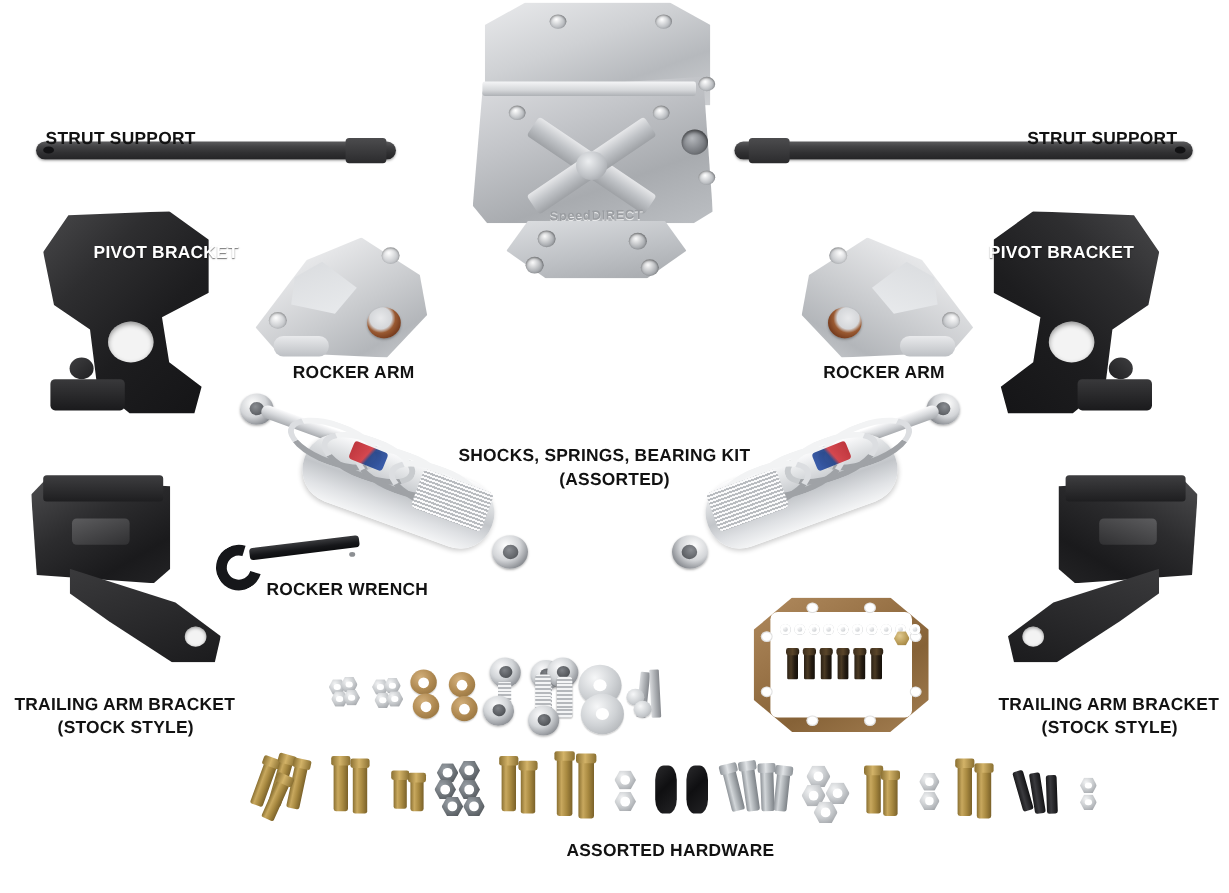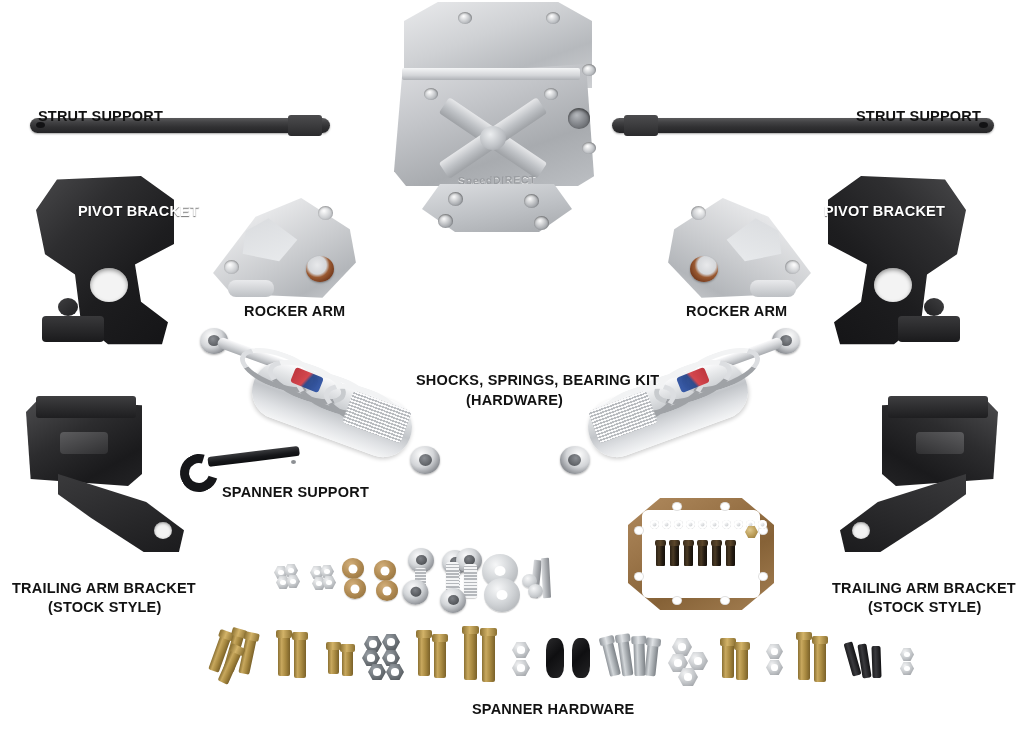--- a/index.html
+++ b/index.html
@@ -497,29 +497,29 @@
     <div class="body"></div>
     <div class="coil" style="left:42px; top:30px; transform:rotate(20deg);"></div>
     <div class="coil" style="left:70px; top:42px; transform:rotate(20deg);"></div>
     <div class="coil" style="left:98px; top:54px; transform:rotate(20deg);"></div>
     <div class="coil" style="left:126px; top:66px; transform:rotate(20deg);"></div>
     <div class="thread" style="left:150px; top:78px; width:62px; height:34px; transform:rotate(20deg);"></div>
     <div class="decal" style="left:96px; top:50px;"></div>
     <div class="eyeB" style="left:214px; top:124px;"></div>
   </div>
 
-  <div class="lbl" style="left:416px; top:372px;">SHOCKS, SPRINGS, BEARING KIT</div>
-  <div class="lbl" style="left:466px; top:392px;">(HARDWARE)</div>
+  <div class="lbl" style="left:382px; top:372px;">SHOCKS, SPRINGS, BEARING KIT</div>
+  <div class="lbl" style="left:466px; top:392px;">(ASSORTED)</div>
 
   <div class="spanner" style="left:180px; top:448px;">
     <div class="hook"></div>
     <div class="handle"></div>
     <div class="tip"></div>
   </div>
-  <div class="lbl" style="left:222px; top:484px;">SPANNER SUPPORT</div>
+  <div class="lbl" style="left:222px; top:484px;">ROCKER WRENCH</div>
 
   <div style="position:absolute; left:18px; top:390px; width:170px; height:172px;">
     <div style="position:absolute; left:8px; top:10px; width:116px; height:86px;
                 background:linear-gradient(150deg,#4c4c4e 0%,#2c2c2e 40%,#1a1a1c 75%,#232325 100%);
                 clip-path:polygon(10% 0%,100% 6%,100% 86%,88% 100%,4% 92%,0% 14%);"></div>
     <div style="position:absolute; left:18px; top:6px; width:100px; height:22px;
                 background:linear-gradient(180deg,#3e3e40,#1e1e20); border-radius:3px;"></div>
     <div style="position:absolute; left:42px; top:42px; width:48px; height:22px;
                 background:linear-gradient(160deg,#5c5c5e,#303032); border-radius:4px;"></div>
     <div style="position:absolute; left:40px; top:84px; width:126px; height:78px;
@@ -782,16 +782,16 @@
     <div class="boltK" style="left:666px; top:20px; width:9px; height:32px; transform:rotate(-2deg);"></div>
 
     <div class="nut" style="left:694px; top:22px; width:14px; height:13px;">
         <div class="bore"></div>
       </div>
     <div class="nut" style="left:694px; top:36px; width:14px; height:13px;">
         <div class="bore"></div>
       </div>
   </div>
 
-  <div class="lbl" style="left:472px; top:701px;">SPANNER HARDWARE</div>
+  <div class="lbl" style="left:472px; top:701px;">ASSORTED HARDWARE</div>
 
 
 </div>
 
 </body></html>

